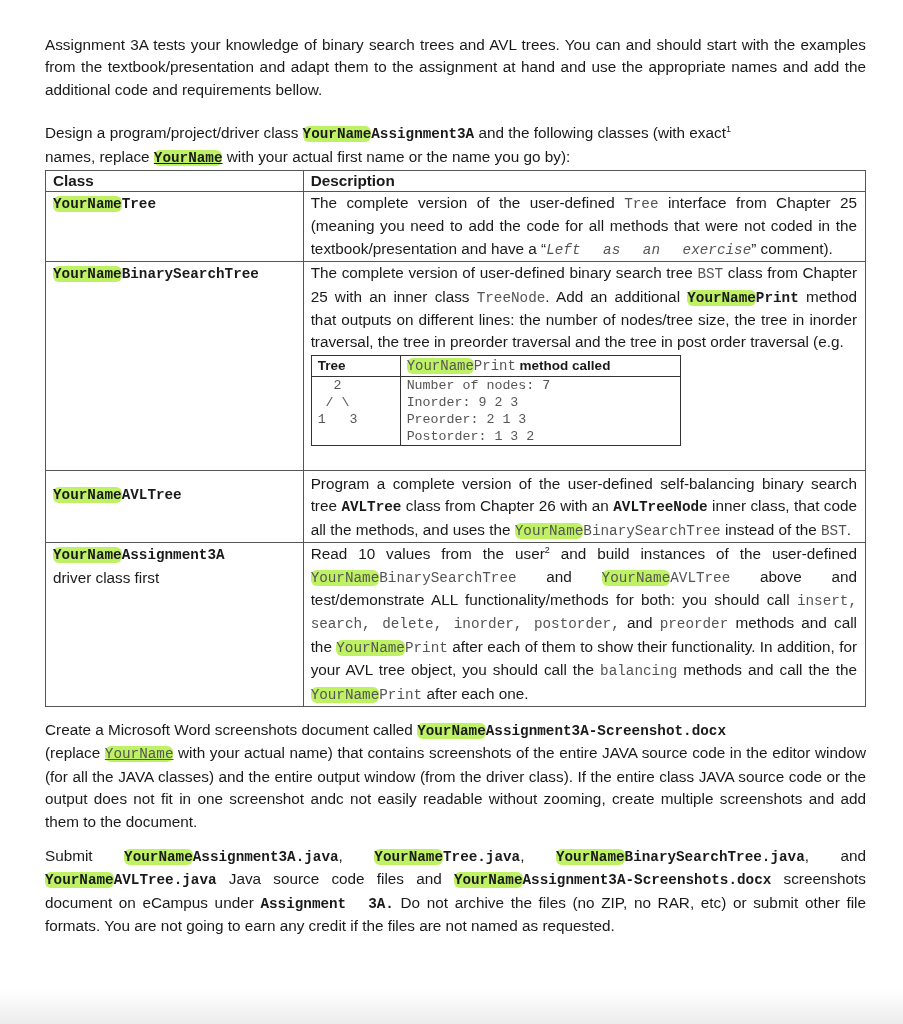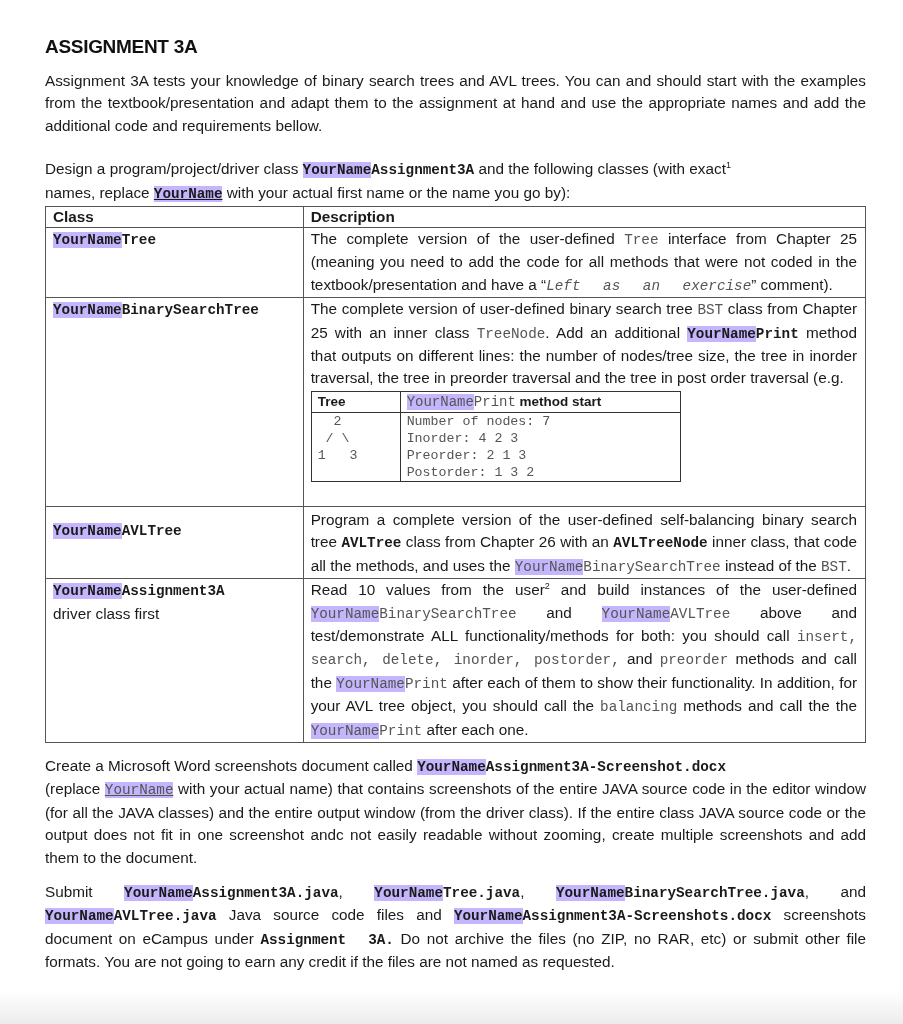--- a/index.html
+++ b/index.html
@@ -14,21 +14,21 @@
   }
   .page { position: absolute; left: 45px; top: 34px; width: 821px; }
   h1 {
     margin: 0 0 10px 0; font-size: 19px; font-weight: bold; letter-spacing: -0.3px;
     line-height: 26px; color: #111;
   }
   p { margin: 0; text-align: justify; }
   .intro { margin-bottom: 21px; }
   .mono-b { font-family: "Liberation Mono", monospace; font-size: 14.3px; font-weight: bold; }
   .mono-g { font-family: "Liberation Mono", monospace; font-size: 14.3px; color: #555; }
-  .hl { background: #c4b5fd; }
+  .hl { background: #bef264; border-radius: 6px; }
   .b { font-weight: normal; }
   .u { text-decoration: underline; }
   sup { font-size: 9px; line-height: 0; }
 
   table.main {
     border-collapse: collapse; width: 821px; margin-top: 1px; table-layout: fixed;
   }
   table.main td {
     border: 1px solid #555; vertical-align: top; padding: 0 8px 0 7px;
   }
@@ -46,21 +46,20 @@
   }
   table.inner td.t1 { width: 76px; }
   table.inner tr.ih td { font-weight: bold; line-height: 19px; }
   .pre { font-family: "Liberation Mono", monospace; font-size: 13.3px; color: #555; white-space: pre; line-height: 17px; }
   .after { margin-top: 12px; }
 </style>
 </head>
 <body>
 
 <div class="page">
-  <h1>ASSIGNMENT 3A</h1>
 
   <p class="intro">Assignment 3A tests your knowledge of binary search trees and AVL trees. You can and should start with the examples from the textbook/presentation and adapt them to the assignment at hand and use the appropriate names and add the additional code and requirements bellow.</p>
 
   <p style="text-align:justify; text-align-last:auto;"><span>Design a </span><span class="b">program/project/driver</span><span> class </span><span class="mono-b hl">YourName</span><span class="mono-b">Assignment3A</span><span> and the following </span><span class="b">classes</span><span> (with exact</span><sup>1</sup><br><span>names, replace </span><span class="mono-b hl u">YourName</span><span> with your actual first name or the name you go by):</span></p>
 
   <table class="main">
     <tbody>
         <tr class="hdr">
       <td class="c1">Class</td>
       <td class="c2">Description</td>
@@ -72,31 +71,31 @@
     </tr>
 
     <tr>
       <td class="c1"><span class="mono-b hl">YourName</span><span class="mono-b">BinarySearchTree</span></td>
       <td class="c2" style="padding-bottom:14px;">
         <div class="desc"><span>The complete version of user-defined binary search tree </span><span class="mono-g">BST</span><span> class from Chapter 25 with an inner class </span><span class="mono-g">TreeNode</span><span>. Add an additional </span><span class="mono-b hl">YourName</span><span class="mono-b">Print</span><span> method that outputs on different lines: the number of nodes/tree size, the tree in inorder traversal, the tree in preorder traversal and the tree in post order traversal (e.g.</span></div>
         <table class="inner">
           <tbody>
                 <tr class="ih">
             <td class="t1">Tree</td>
-            <td><span class="mono-g hl" style="font-weight:normal;font-size:14px;">YourName</span><span class="mono-g" style="font-weight:normal;font-size:14px;">Print</span><span> method start</span></td>
+            <td><span class="mono-g hl" style="font-weight:normal;font-size:14px;">YourName</span><span class="mono-g" style="font-weight:normal;font-size:14px;">Print</span><span> method called</span></td>
           </tr>
           <tr>
             <td class="t1">
                     <div class="pre">  2
  / \
 1   3</div>
                   </td>
             <td>
               <div class="pre">Number of nodes: 7</div>
-              <div class="pre">Inorder: 4 2 3</div>
+              <div class="pre">Inorder: 9 2 3</div>
               <div class="pre">Preorder: 2 1 3</div>
               <div class="pre">Postorder: 1 3 2</div>
             </td>
           </tr>
         </tbody>
             </table>
       </td>
     </tr>
 
     <tr>

